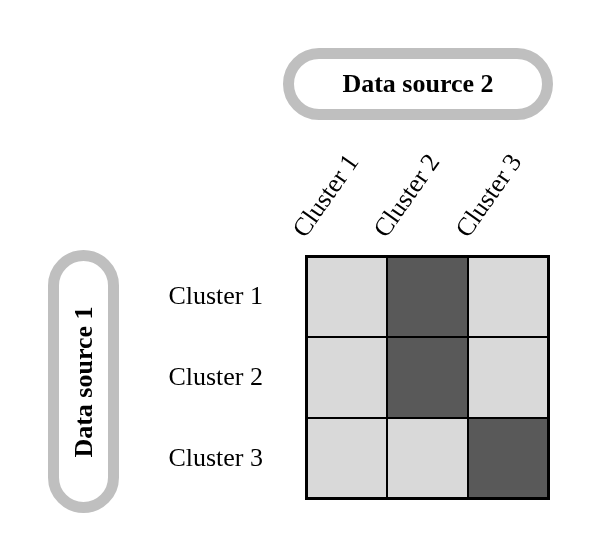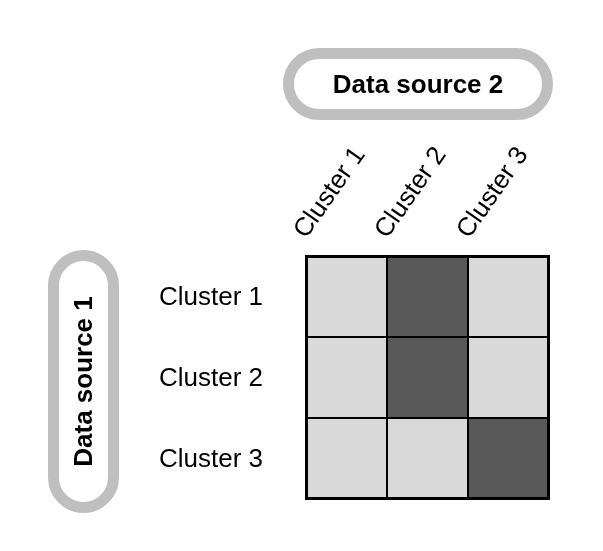--- a/index.html
+++ b/index.html
@@ -5,21 +5,21 @@
   html, body {
     margin: 0;
     padding: 0;
     background: #ffffff;
   }
   .canvas {
     position: relative;
     width: 603px;
     height: 551px;
     background: #ffffff;
-    font-family: Liberation Sans, sans-serif;
+    font-family: Liberation Serif, serif;
     color: #000000;
     overflow: hidden;
   }
 
   
   .pill {
     position: absolute;
     box-sizing: border-box;
     background: #ffffff;
     border: 11px solid #bfbfbf;

